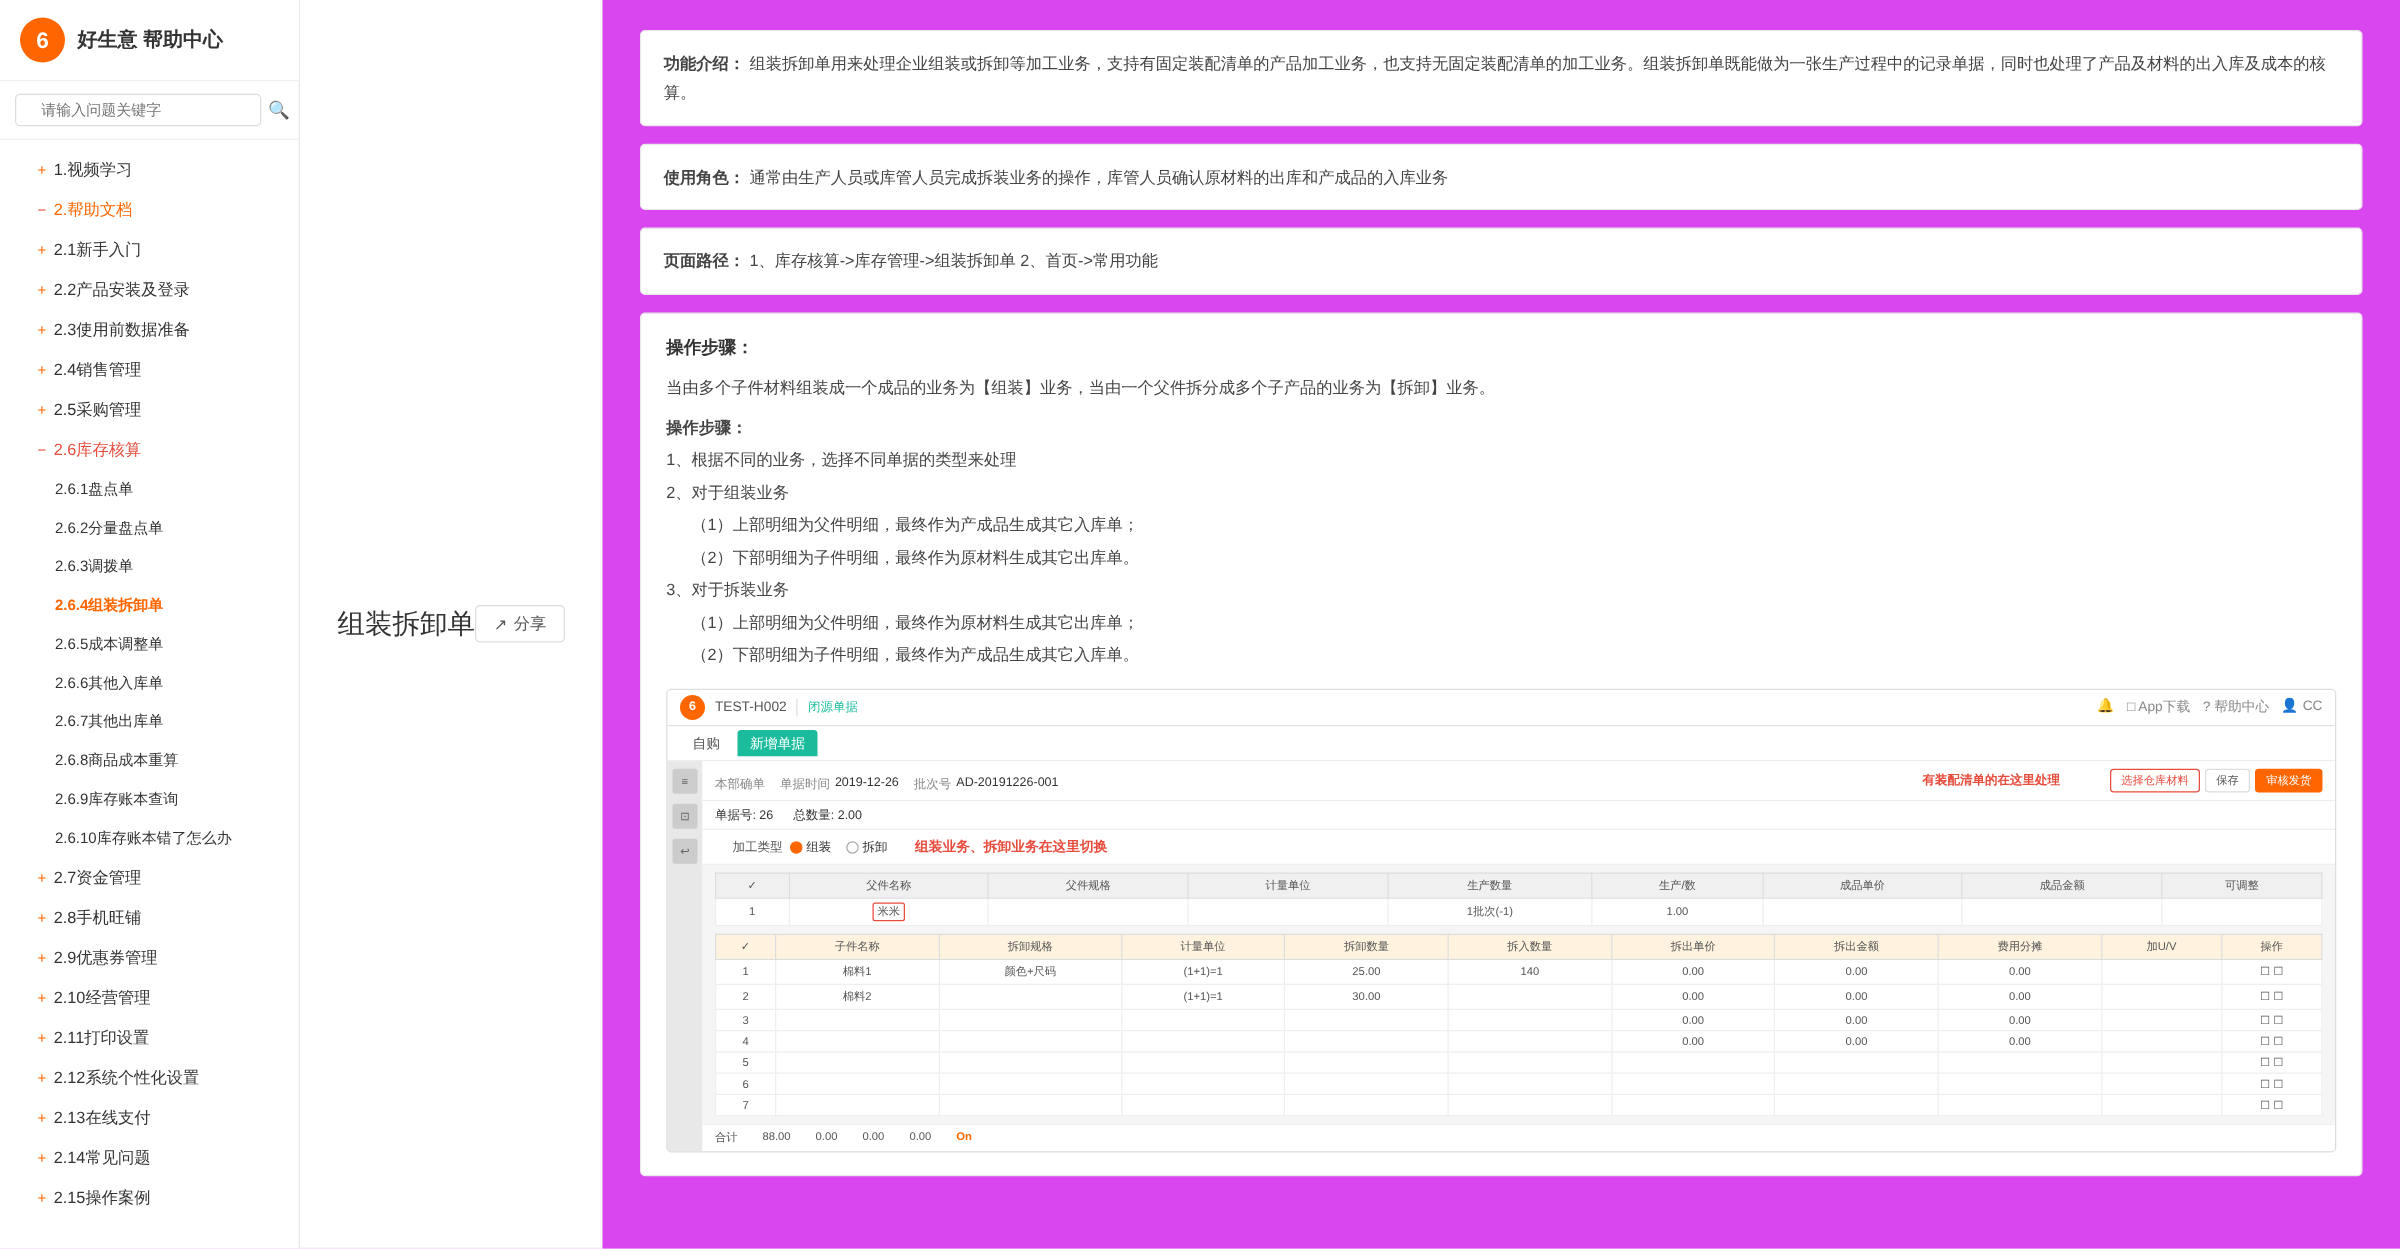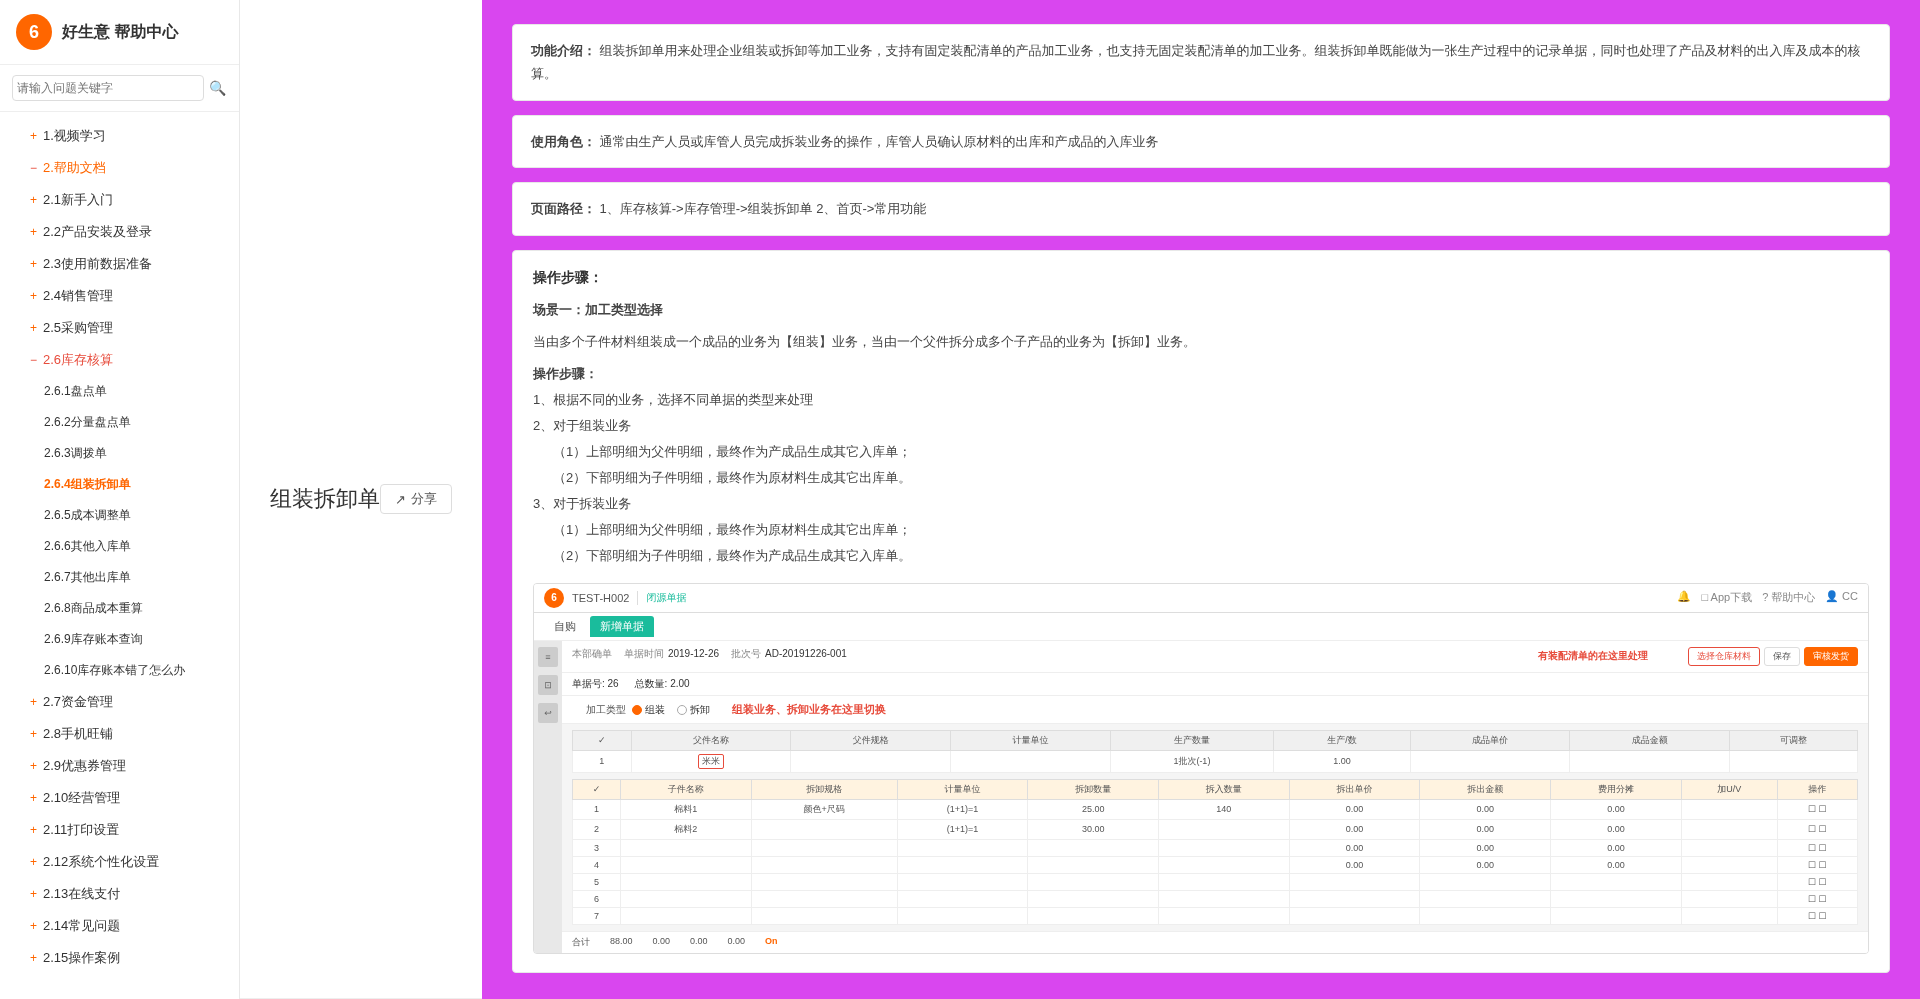--- a/index.html
+++ b/index.html
@@ -45,21 +45,21 @@
     .sidebar-search {
       padding: 10px 12px;
       border-bottom: 1px solid #eee;
       display: flex;
       align-items: center;
       gap: 6px;
     }
     .sidebar-search input {
       border: 1px solid #ddd;
       border-radius: 4px;
-      padding: 5px 4px;
+      padding: 5px 20px;
       font-size: 12px;
       flex: 1;
       outline: none;
       color: #999;
     }
     .search-icon-btn {
       background: none;
       border: none;
       cursor: pointer;
       color: #999;
@@ -226,21 +226,21 @@
     }
     .sw-main-area {
       flex: 1;
       background: #f5f5f5;
     }
     .sw-form-header {
       background: #fff;
       padding: 6px 10px;
       border-bottom: 1px solid #eee;
       display: flex;
-      align-items: flex-start;
+      align-items: flex-end;
       gap: 12px;
       flex-wrap: wrap;
     }
     .sw-form-field {
       display: flex;
       align-items: center;
       gap: 4px;
       font-size: 10px;
     }
     .sw-form-field label { color: #888; white-space: nowrap; }
@@ -526,23 +526,20 @@
 
     <div class="info-block">
       <p>
         <strong>页面路径：</strong>
         <span>1、库存核算-&gt;库存管理-&gt;组装拆卸单 2、首页-&gt;常用功能</span>
       </p>
     </div>
 
     <div class="content-section">
       <div class="section-title">操作步骤：</div>
-      <div class="step-text">
-        <strong>场景一：加工类型选择</strong>
-      </div>
       <div class="step-text" style="margin:6px 0;">
         <span>当由多个子件材料组装成一个成品的业务为【组装】业务，当由一个父件拆分成多个子产品的业务为【拆卸】业务。</span>
       </div>
       <div class="step-text">
         <strong>操作步骤：</strong>
       </div>
       <div class="step-text">1、根据不同的业务，选择不同单据的类型来处理</div>
       <div class="step-text">2、对于组装业务</div>
       <div class="step-text step-indent">（1）上部明细为父件明细，最终作为产成品生成其它入库单；</div>
       <div class="step-text step-indent">（2）下部明细为子件明细，最终作为原材料生成其它出库单。</div>

